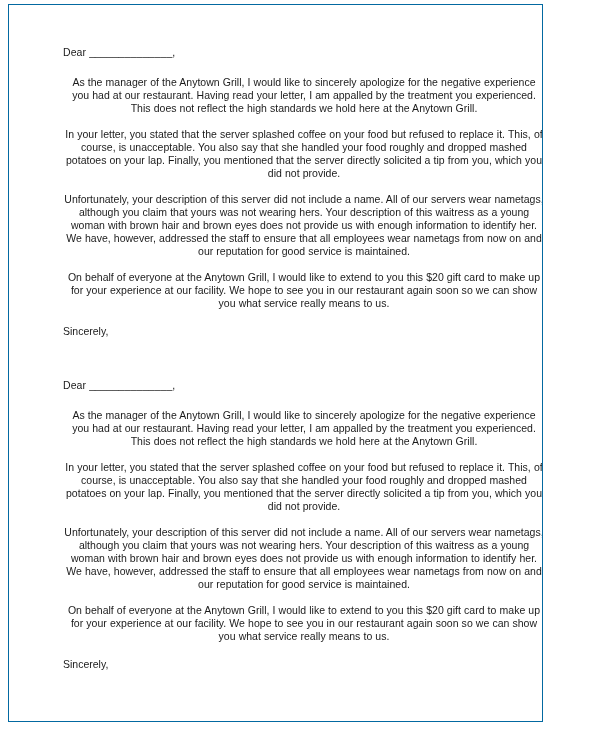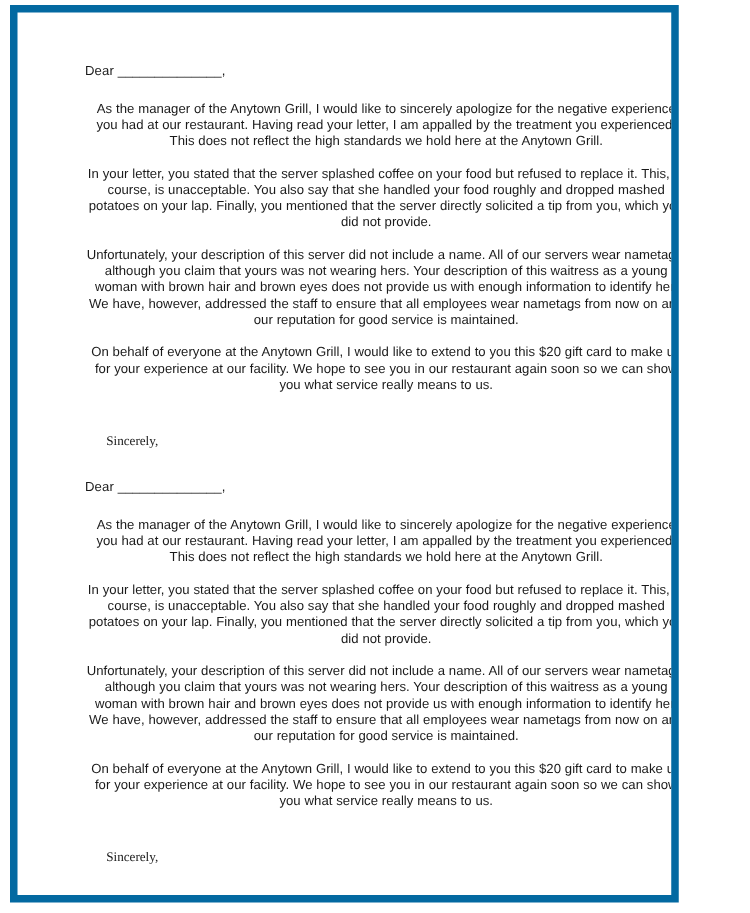--- a/index.html
+++ b/index.html
@@ -14,21 +14,21 @@
     overflow: hidden;
   }
 
   .page {
     position: absolute;
     left: 8px;
     top: 4px;
     width: 535px;
     height: 718px;
     background: #ffffff;
-    border: 6px solid #0369a1;
+    border: 1px solid #0369a1;
     box-sizing: border-box;
     overflow: hidden;
   }
 
   .letter {
     position: absolute;
     left: 54px;
     width: 482px;
   }
 
@@ -55,22 +55,21 @@
   }
 
   .gap-salutation { height: 17px; }
   .gap-para { height: 12.5px; }
   .gap-signoff { height: 15px; }
 
   .signoff {
     font-size: 10.5px;
     color: #1a1a1a;
     line-height: 13px;
-    margin: 17px;
-    font-family: Liberation Serif, serif;
+    margin: 0;
   }
 </style>
 </head>
 <body>
 
 <div class="page">
 
   <div class="letter letter-1">
     <p class="salutation">Dear ______________,</p>
     <div class="gap-salutation"></div>

